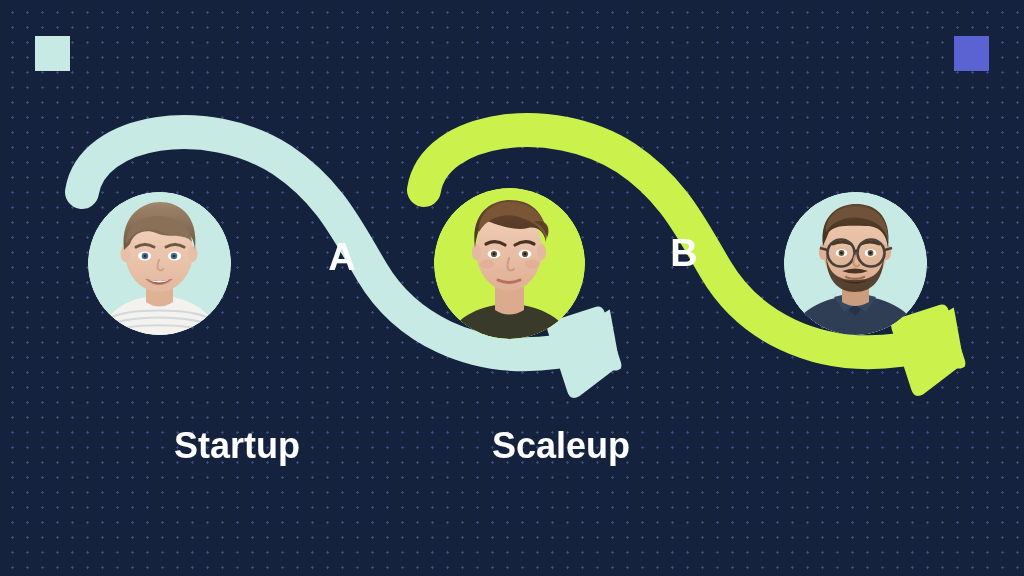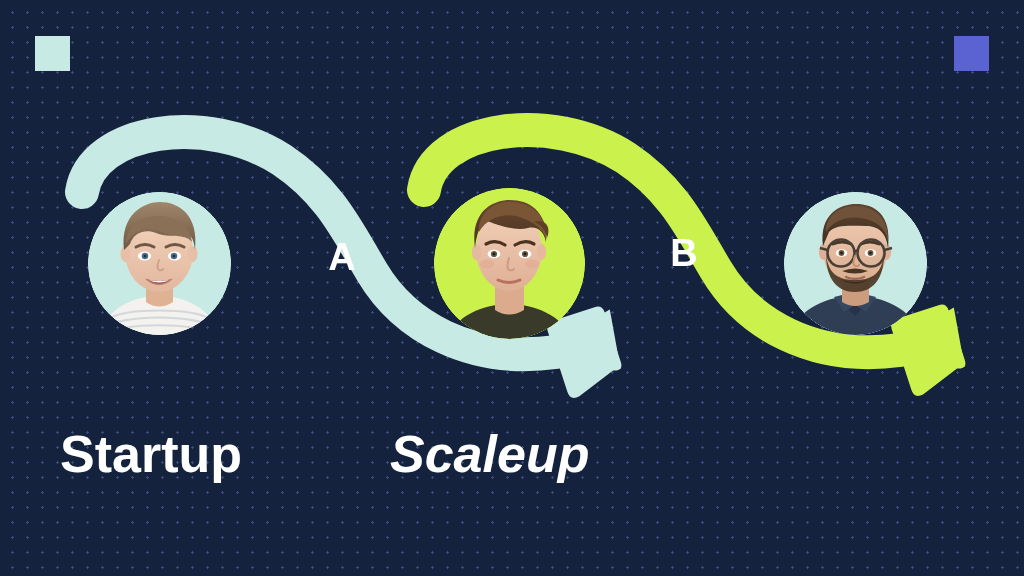--- a/index.html
+++ b/index.html
@@ -85,28 +85,28 @@
     line-height: 1;
     text-align: center;
   }
   #step-letter-a { left: 320px; top: 238px; width: 44px; }
   #step-letter-b { left: 662px; top: 234px; width: 44px; }
 
   
   .stage-caption {
     position: absolute;
     color: #ffffff;
-    font-size: 52px;
+    font-size: 36px;
     font-weight: bold;
     line-height: 1;
-    text-align: left;
+    text-align: right;
     white-space: nowrap;
   }
   #caption-startup   { left: 60px;  top: 428px; width: 240px; }
-  #caption-scaleup   { left: 390px; top: 428px; width: 240px; font-style: italic; }
+  #caption-scaleup   { left: 390px; top: 428px; width: 240px; }
   #caption-corporate { left: 740px; top: 428px; width: 240px; }
 </style>
 </head>
 <body>
 
 <div id="stage">
 
   <div id="square-left" class="corner-square"></div>
   <div id="square-right" class="corner-square"></div>
 

